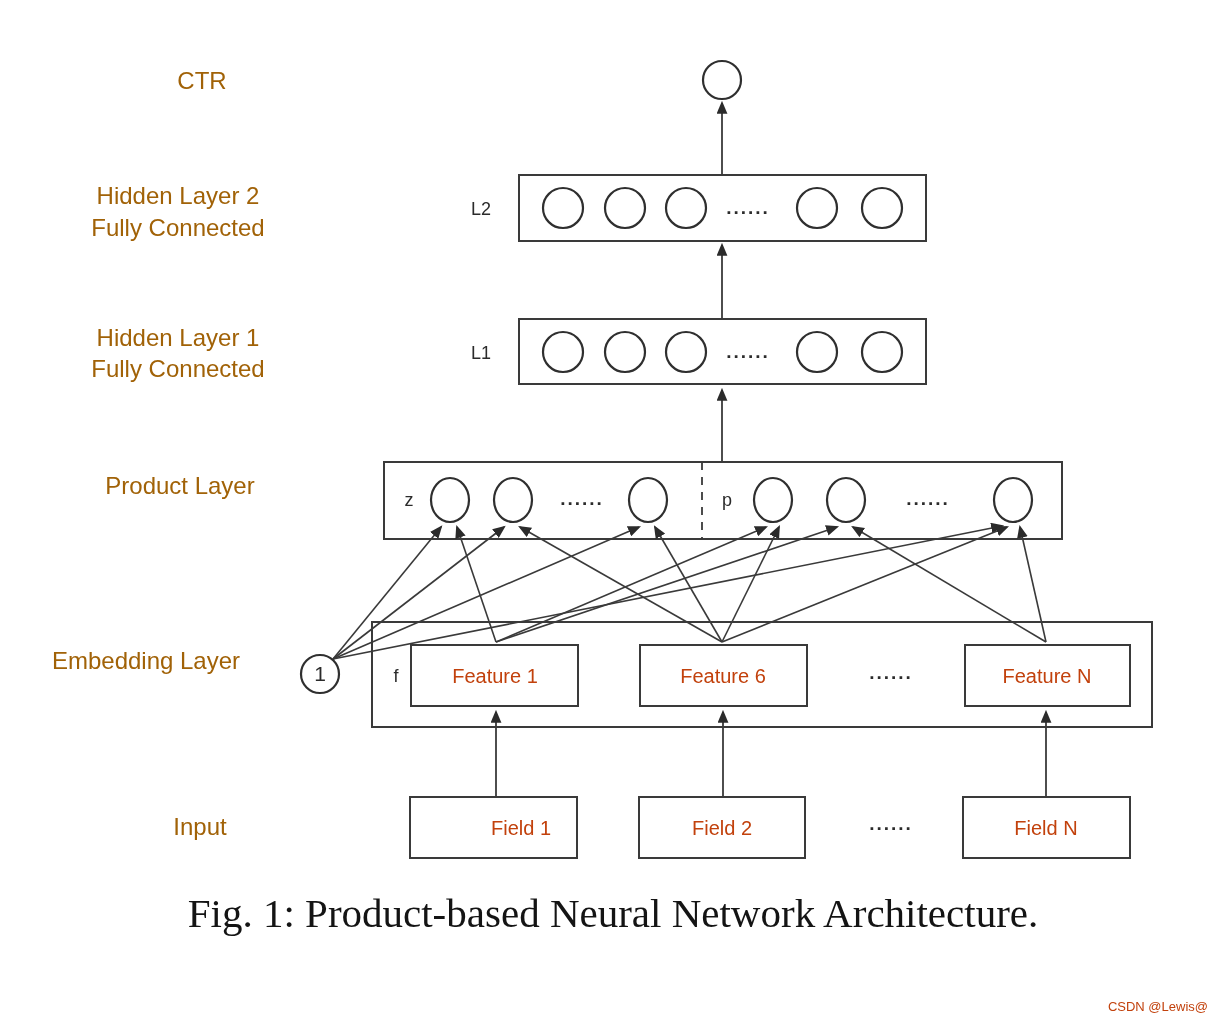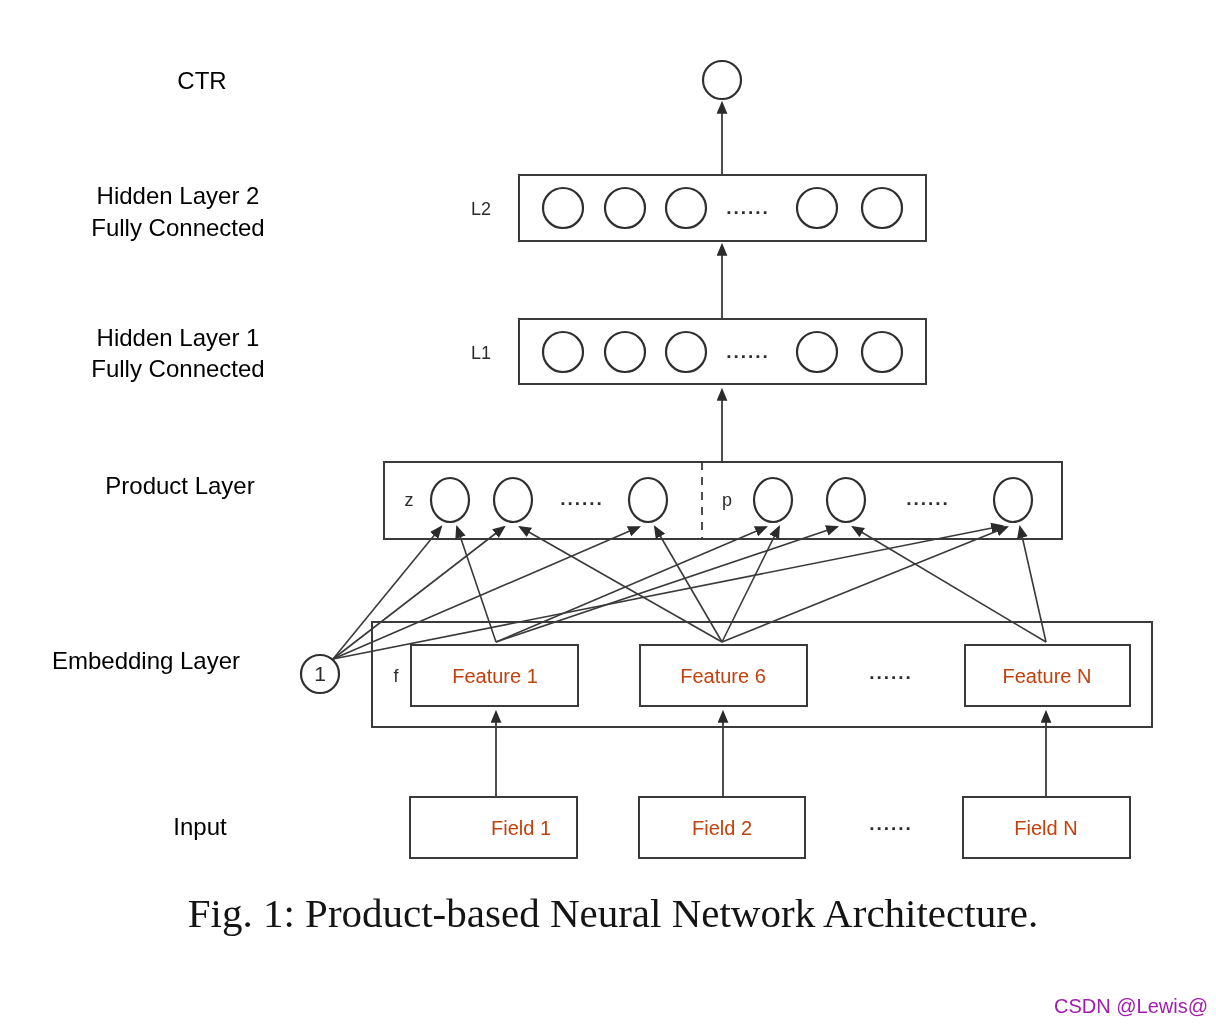--- a/index.html
+++ b/index.html
@@ -5,29 +5,29 @@
   html,body{margin:0;padding:0;background:#fff;}
   .canvas{position:relative;width:1216px;height:1028px;background:#ffffff;overflow:hidden;
           font-family:"Liberation Sans",sans-serif;color:#2b2b2b;}
   svg.layer{position:absolute;left:0;top:0;}
   .box{fill:#ffffff;stroke:#3a3a3a;stroke-width:2;}
   .node{fill:#ffffff;stroke:#2f2f2f;stroke-width:2.2;}
   .edge{stroke:#3a3a3a;stroke-width:1.6;fill:none;marker-end:url(#arrow);}
   .vedge{stroke:#3a3a3a;stroke-width:1.8;fill:none;marker-end:url(#arrow);}
   .divider{stroke:#3a3a3a;stroke-width:1.8;stroke-dasharray:8 7;}
   .lbl{position:absolute;transform:translate(-50%,-50%);font-size:24px;line-height:1.1;
-       white-space:nowrap;color:#000000;text-align:center;}
+       white-space:nowrap;color:#a16207;text-align:center;}
   .tag{position:absolute;transform:translate(-50%,-50%);font-size:18px;white-space:nowrap;color:#2b2b2b;}
   .dots{position:absolute;transform:translate(-50%,-50%);font-size:19px;font-weight:700;
         letter-spacing:2px;white-space:nowrap;color:#2b2b2b;}
   .boxtext{position:absolute;transform:translate(-50%,-50%);font-size:20px;white-space:nowrap;color:#c2410c;}
   .num{position:absolute;transform:translate(-50%,-50%);font-size:21px;color:#2b2b2b;}
   .caption{position:absolute;transform:translate(-50%,-50%);font-family:"Liberation Serif",serif;
            font-size:41px;white-space:nowrap;color:#141414;margin-left:24px;}
-  .watermark{position:absolute;transform:translateY(-50%);font-size:20px;white-space:nowrap;color:#a21caf;}
+  .watermark{position:absolute;transform:translateY(-50%);font-size:13px;white-space:nowrap;color:#c2410c;}
 </style>
 </head>
 <body>
 
 <div class="canvas">
 
   <svg class="layer" width="1216" height="1028" viewBox="0 0 1216 1028">
     <defs>
       <marker id="arrow" viewBox="0 0 12 10" markerWidth="13" markerHeight="11" refX="10" refY="5" orient="auto" markerUnits="userSpaceOnUse">
         <path d="M0,0 L12,5 L0,10 Z" fill="#2b2b2b"></path>

